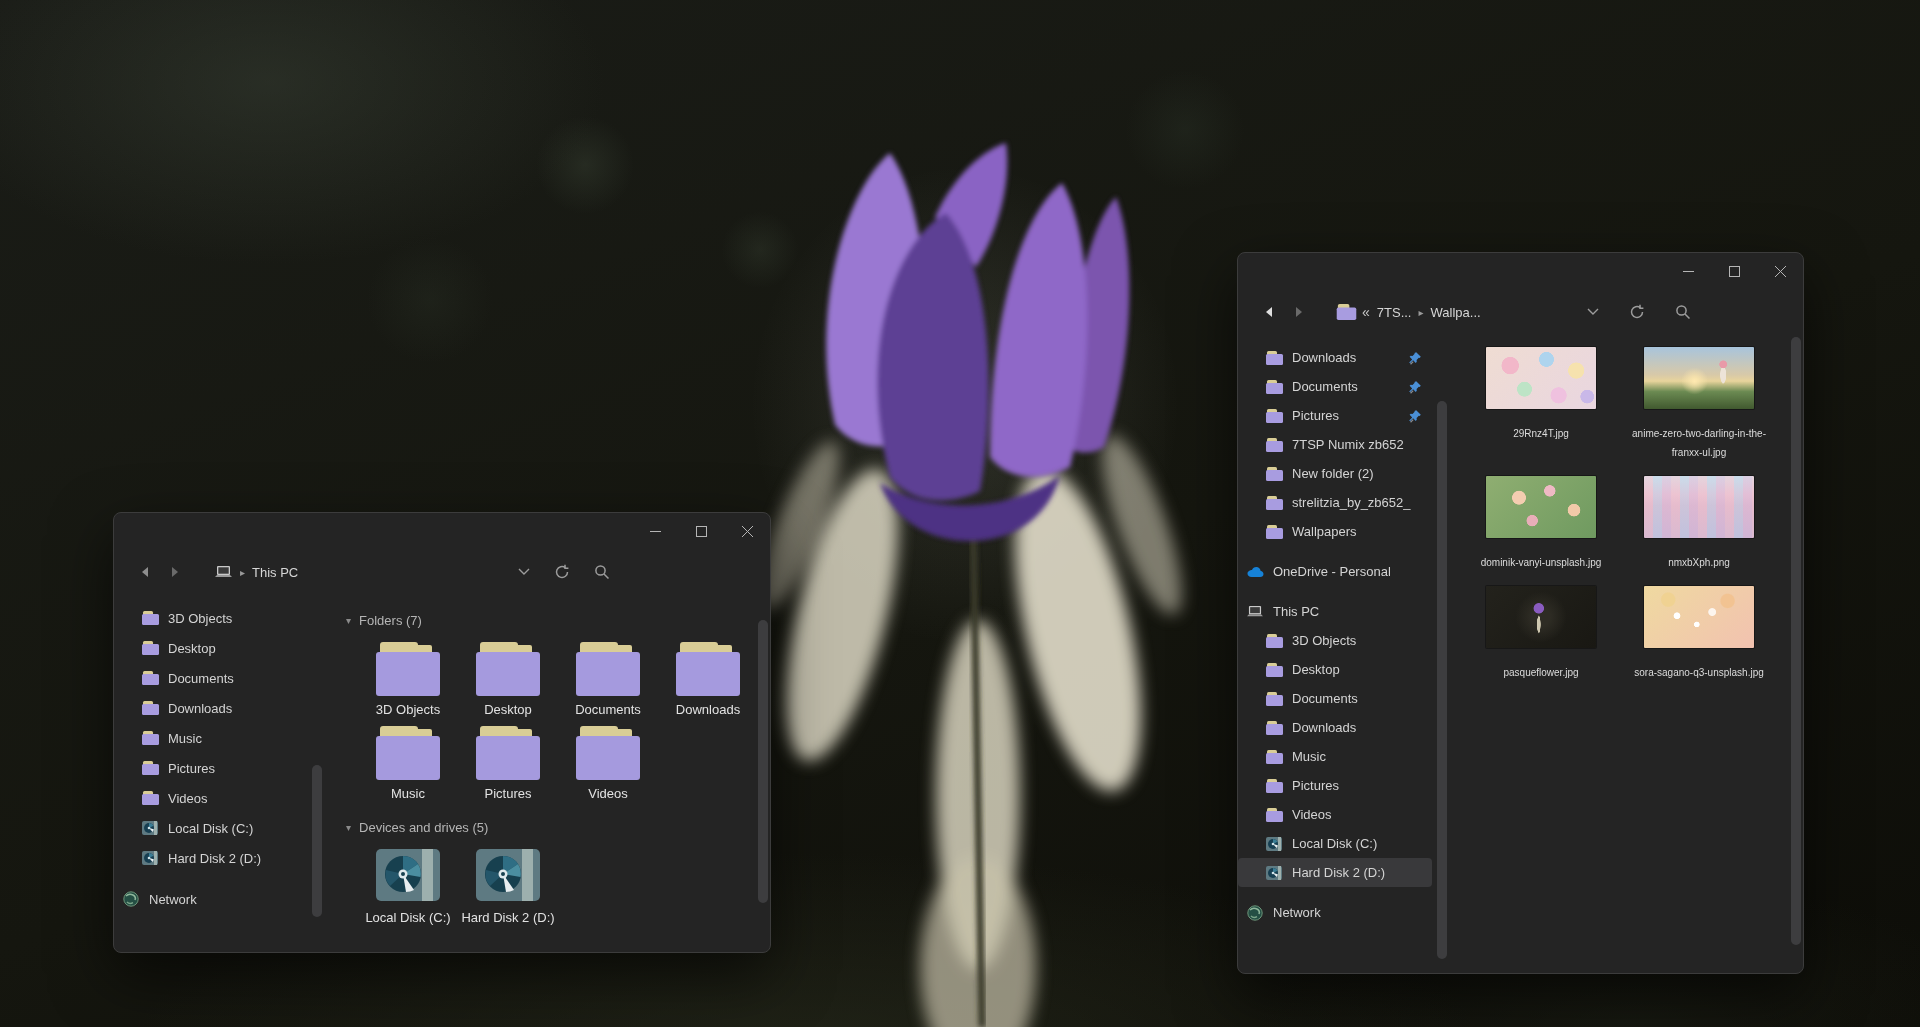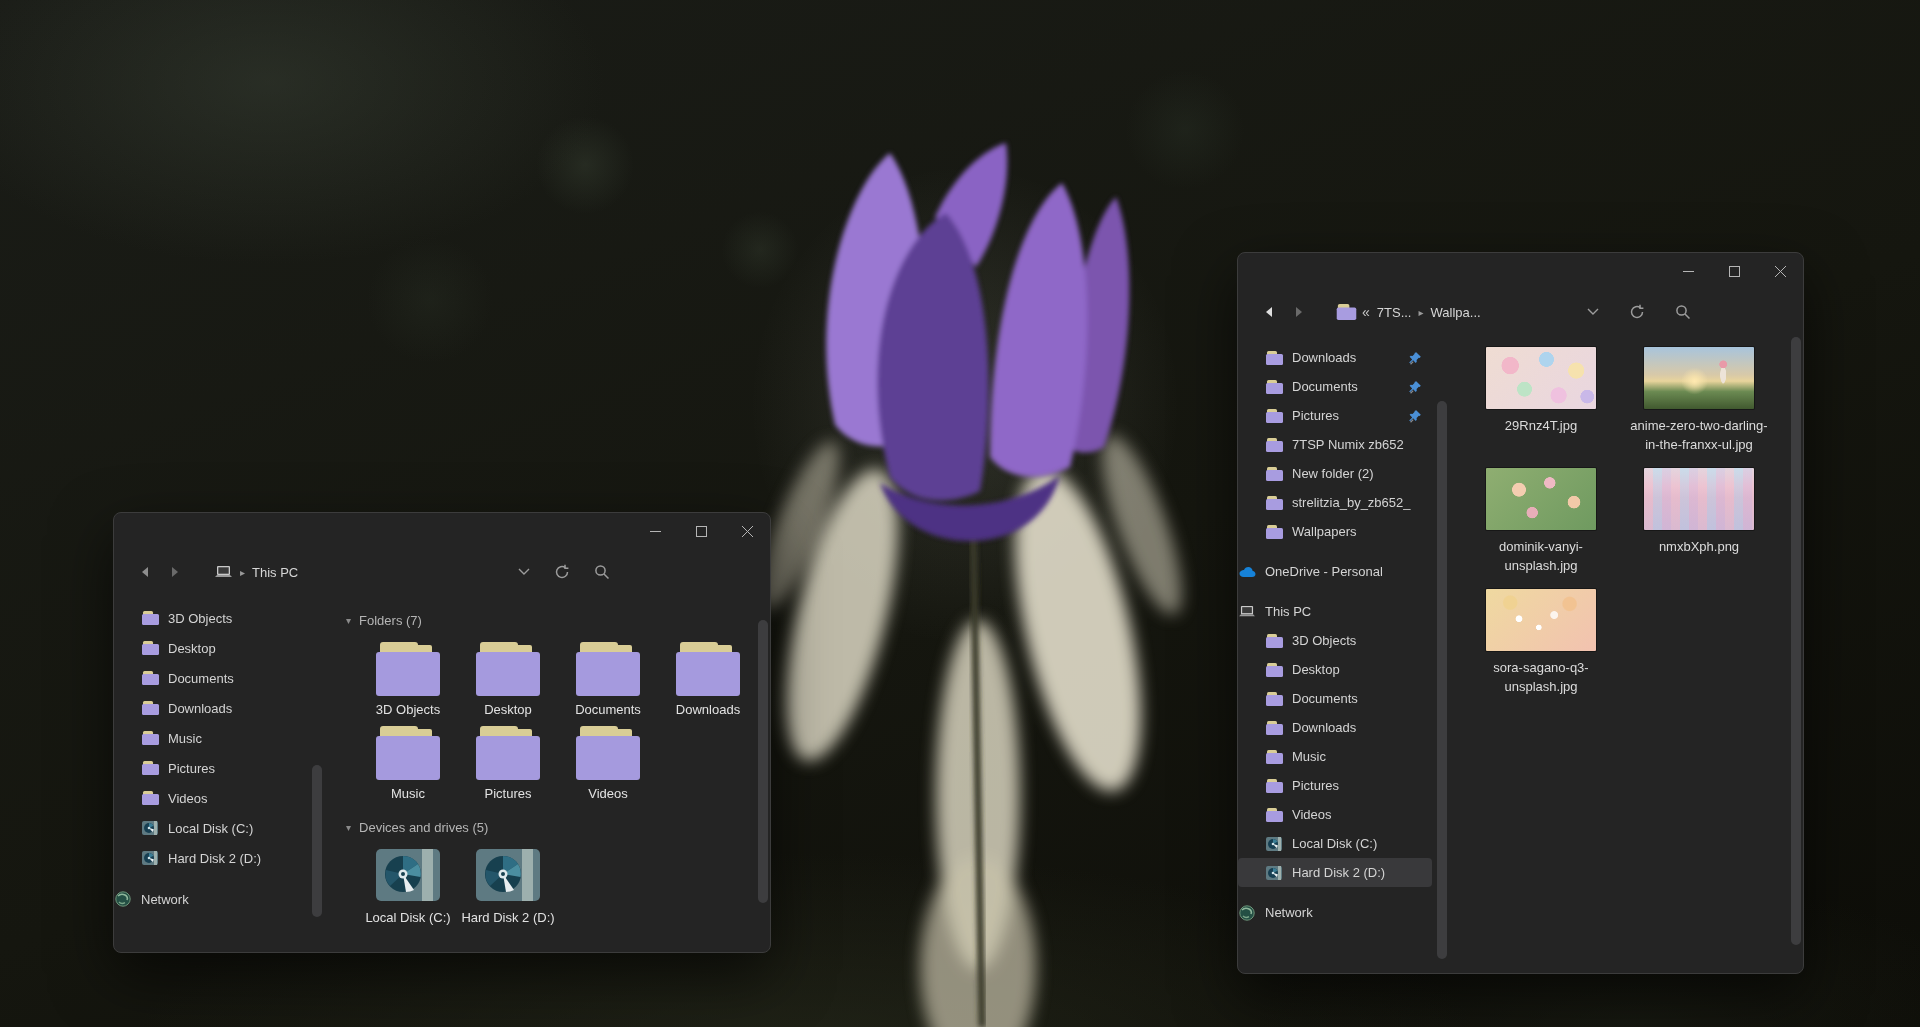--- a/index.html
+++ b/index.html
@@ -38,21 +38,21 @@
   .w-right .nav-right { gap:30px; margin-right:112px; }
   .win-body { display:flex; align-items:stretch; }
 
   
   .sidebar { position:relative; flex:0 0 auto; padding-top:8px; }
   .w-left .sidebar { width:196px; }
   .w-right .sidebar { width:198px; }
   .side-item { display:flex; align-items:center; gap:9px; color:#d4d4d4; }
   .w-left .side-item { height:30px; }
   .w-right .side-item { height:29px; }
-  .lvl0 { }
+  .lvl0 { padding-left:8px; }
   .lvl1 { padding-left:27px; }
   .gap-top { margin-top:11px; }
   .side-item.selected { background:#39393b; border-radius:4px; margin-right:4px; }
   .side-item .lbl { white-space:nowrap; overflow:hidden; }
   .side-item .pin { margin-left:auto; margin-right:14px; display:flex; }
   .icn { display:flex; align-items:center; justify-content:center; width:18px; height:16px; flex:0 0 18px; }
 
   
   .sfold { position:relative; width:17px; height:14px; display:inline-block; }
   .sfold .tab { position:absolute; top:0; left:1px; width:10px; height:5px; background:#d9cd96; border-radius:1.5px 1.5px 0 0; }
@@ -75,21 +75,21 @@
   .bfold { position:relative; width:64px; height:54px; }
   .bfold .tab { position:absolute; top:0; left:4px; width:38px; height:13px; background:#d9cd96; border-radius:3px 3px 0 0; }
   .bfold .tab2 { position:absolute; top:3px; left:4px; width:52px; height:10px; background:#d9cd96; border-radius:0 2px 0 0; }
   .bfold .bod { position:absolute; bottom:0; left:0; width:64px; height:44px; background:#a59ade; border-radius:3px; }
 
   
   .w-right .main { padding:12px 0 0 14px; }
   .file-grid { display:grid; grid-template-columns:repeat(2,158px); }
   .ftile { width:158px; padding-bottom:14px; text-align:center; }
   .ftile .thumb { width:110px; height:62px; margin:0 auto; border-radius:1px; box-shadow:0 0 0 1px rgba(0,0,0,.35); }
-  .ftile .fname { width:150px; margin:7px auto 0; font-size:13px; line-height:19px; color:#dcdcdc; word-break:break-word; }
+  .ftile .fname { width:150px; margin:15px auto 0; font-size:10px; line-height:19px; color:#dcdcdc; word-break:break-word; }
 </style>
 </head>
 <body>
 
 <div class="desktop">
 
   <svg class="flower-svg" width="460" height="932" viewBox="0 0 460 932">
     <defs>
       <radialGradient id="glow" cx="50%" cy="50%" r="50%">
         <stop offset="0%" stop-color="#cfd4c2" stop-opacity="0.14"></stop>
@@ -672,20 +672,24 @@
             </div>
             <div class="ftile">
               <div class="thumb" style="background: radial-gradient(11px at 30% 35%, rgb(244, 205, 176) 60%, transparent 66%), radial-gradient(9px at 58% 24%, rgb(239, 185, 196) 60%, transparent 66%), radial-gradient(10px at 80% 55%, rgb(242, 201, 168) 60%, transparent 66%), radial-gradient(9px at 42% 72%, rgb(232, 174, 184) 60%, transparent 66%), linear-gradient(135deg, rgb(143, 174, 113), rgb(111, 154, 96));"></div>
               <div class="fname">dominik-vanyi-unsplash.jpg</div>
             </div>
             <div class="ftile">
               <div class="thumb" style="background: repeating-linear-gradient(90deg, rgba(232, 190, 205, 0.55) 0px, rgba(232, 190, 205, 0.55) 9px, rgba(186, 204, 228, 0.55) 9px, rgba(186, 204, 228, 0.55) 18px, rgba(214, 182, 214, 0.55) 18px, rgba(214, 182, 214, 0.55) 27px), linear-gradient(rgb(223, 240, 242) 0%, rgb(242, 201, 214) 30%, rgb(227, 185, 204) 48%, rgb(201, 180, 212) 100%);"></div>
               <div class="fname">nmxbXph.png</div>
             </div>
             <div class="ftile">
+              <div class="thumb" style="background: radial-gradient(8px at 48% 36%, rgb(138, 92, 192) 60%, transparent 70%), radial-gradient(3px 14px at 48% 62%, rgb(207, 200, 176) 55%, transparent 66%), radial-gradient(30px, rgb(46, 44, 36) 30%, transparent 85%), linear-gradient(135deg, rgb(35, 34, 28), rgb(25, 24, 19));"></div>
+              <div class="fname">pasqueflower.jpg</div>
+            </div>
+            <div class="ftile">
               <div class="thumb" style="background: radial-gradient(6px at 30% 48%, rgb(255, 255, 255) 50%, transparent 62%), radial-gradient(5px at 48% 62%, rgb(255, 255, 255) 50%, transparent 62%), radial-gradient(7px at 62% 42%, rgba(255, 255, 255, 0.8) 50%, transparent 62%), radial-gradient(12px at 76% 24%, rgb(242, 195, 146) 55%, transparent 65%), radial-gradient(12px at 22% 22%, rgb(240, 210, 146) 55%, transparent 65%), linear-gradient(135deg, rgb(239, 217, 160), rgb(242, 194, 176));"></div>
               <div class="fname">sora-sagano-q3-unsplash.jpg</div>
             </div>
           </div>
       </div>
       <div class="vscroll">
         <div class="thumb" style="top:2px; height:608px;"></div>
       </div>
     </div>
   </div>

